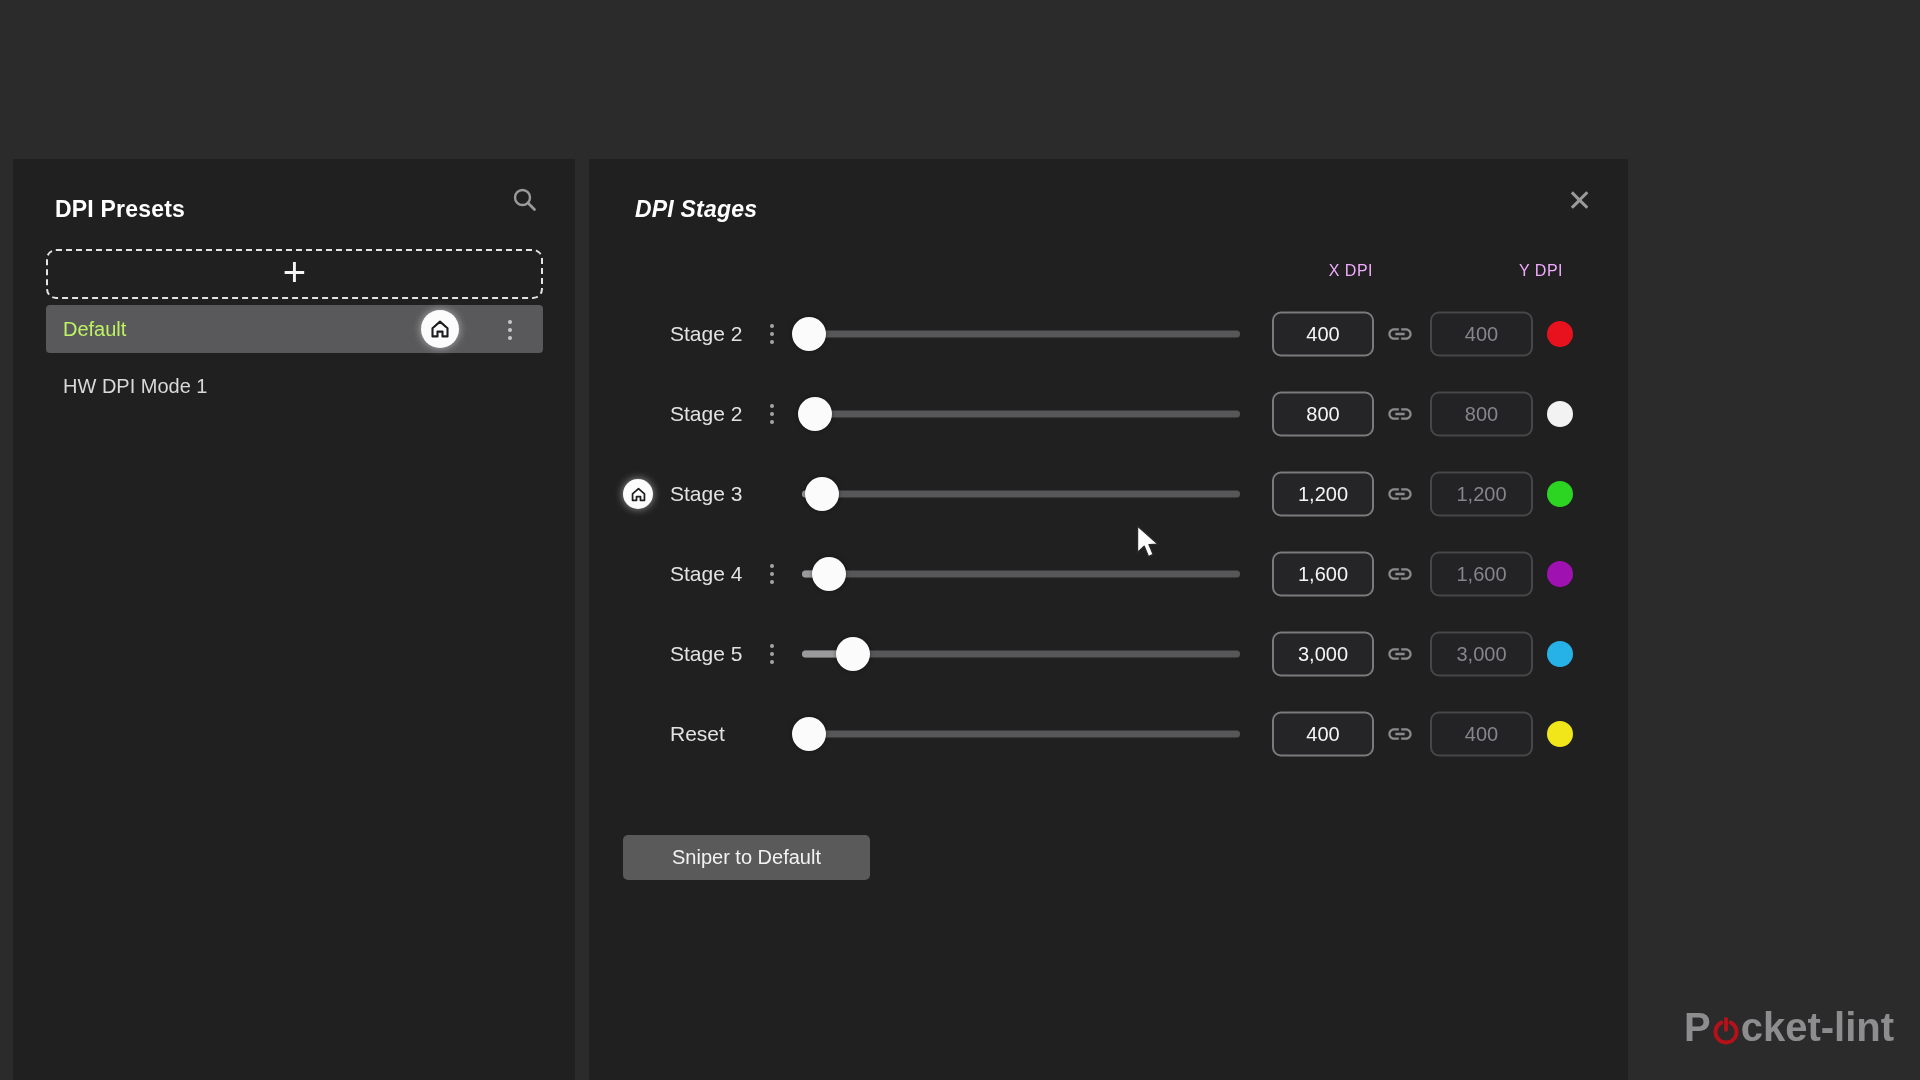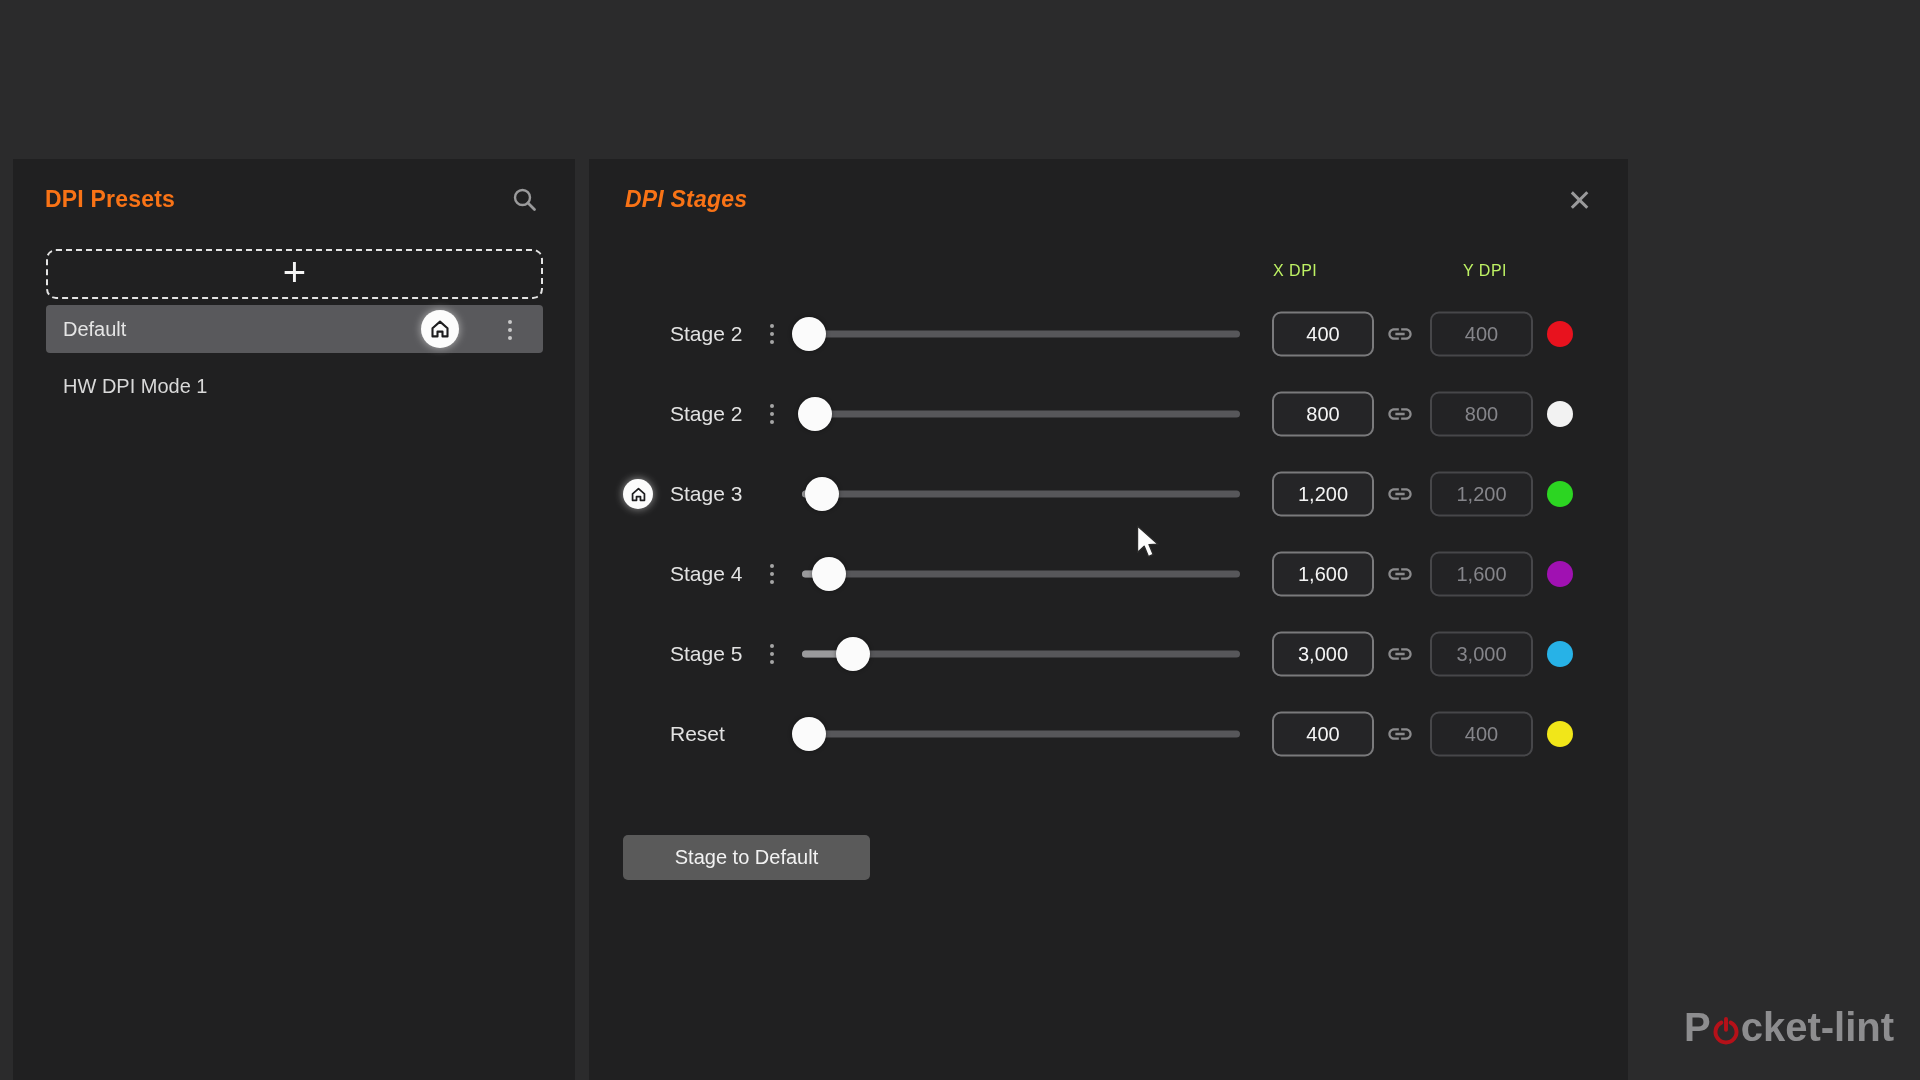--- a/index.html
+++ b/index.html
@@ -1,47 +1,47 @@
 <!DOCTYPE html>
 <html><head>
 <meta charset="utf-8">
 <style>
   html,body{margin:0;padding:0;background:#2b2b2c;}
   #screen{position:relative;width:1920px;height:1080px;background:#2b2b2c;overflow:hidden;
           font-family:"Liberation Sans","DejaVu Sans",sans-serif;}
   .panel{position:absolute;top:159px;bottom:0;background:#202021;}
   .panel-presets{left:13px;width:562px;}
   .panel-stages{left:589px;width:1039px;}
-  .panel-title{position:absolute;top:27px;margin:0;font-size:23px;font-weight:bold;color:#f97316;letter-spacing:.2px;}
+  .panel-title{position:absolute;top:27px;margin:10px;font-size:23px;font-weight:bold;color:#ffffff;letter-spacing:.2px;}
   .panel-presets .panel-title{left:32px;}
   .panel-stages  .panel-title{left:36px;font-style:italic;}
 
   .icon-btn{position:absolute;background:none;border:none;padding:0;cursor:pointer;line-height:0;}
   .search-btn{left:498px;top:27px;}
   .close-btn{left:978px;top:27px;font-size:30px;color:#9a9a9b;font-weight:400;line-height:30px;}
 
   .add-btn{position:absolute;left:33px;top:90px;width:497px;height:50px;box-sizing:border-box;
            background:transparent;border:2px dashed #e4e4e4;border-radius:10px;cursor:pointer;
            display:flex;align-items:center;justify-content:center;}
   .add-btn .plus{font-size:40px;font-weight:100;color:#f5f5f5;line-height:36px;margin-top:-4px;}
 
   .preset-item{position:absolute;left:33px;width:497px;display:flex;align-items:center;cursor:pointer;}
   .preset-active{top:146px;height:48px;background:#59595c;border-radius:4px;}
   .preset-plain{top:207px;height:40px;}
-  .preset-label{margin-left:17px;font-size:20px;color:#e5e5e5;}
+  .preset-label{margin-left:17px;font-size:20px;color:#bef264;}
   .preset-plain .preset-label{color:#d9d9d9;text-align:center;}
 
   .badge{background:#fcfcfc;border-radius:50%;box-shadow:0 0 8px rgba(255,255,255,.55);
          display:flex;align-items:center;justify-content:center;cursor:pointer;}
   .badge-lg{position:absolute;left:375px;top:5px;width:38px;height:38px;}
   .kebab{display:flex;flex-direction:column;gap:4px;cursor:pointer;background:none;border:none;padding:4px;}
   .kebab i{width:4px;height:4px;border-radius:50%;background:#c9c9c9;}
   .preset-kebab{position:absolute;left:458px;top:11px;}
 
-  .col-head{position:absolute;top:103px;width:100px;text-align:left;font-size:16px;color:#bef264;letter-spacing:.5px;}
+  .col-head{position:absolute;top:103px;width:100px;text-align:right;font-size:16px;color:#f0abfc;letter-spacing:.5px;}
   .col-x{left:684px;} .col-y{left:874px;}
 
   .stage-row{position:absolute;left:0;width:100%;height:80px;}
   .row-home{position:absolute;left:34px;top:25px;width:30px;height:30px;}
   .stage-label{position:absolute;left:81px;top:0;height:80px;line-height:80px;font-size:21px;color:#e2e2e2;}
   .stage-kebab{position:absolute;left:177px;top:50%;transform:translateY(-50%);}
   .stage-kebab i{background:#a5a5a5;}
   .track{position:absolute;left:213px;top:50%;transform:translateY(-50%);width:438px;height:7px;
          background:#57575a;border-radius:4px;cursor:pointer;}
   .fill{height:100%;background:#9a9a9c;border-radius:4px;}
@@ -230,21 +230,21 @@
       <button class="icon-btn link-btn">
         <svg width="28" height="28" viewBox="0 0 24 24" fill="#8b8b8d">
               <path d="M3.9 12c0-1.7 1.4-3.1 3.1-3.1h4V7H7c-2.8 0-5 2.2-5 5s2.2 5 5 5h4v-1.9H7c-1.7 0-3.1-1.4-3.1-3.1zM8 13h8v-2H8v2zm9-6h-4v1.9h4c1.7 0 3.1 1.4 3.1 3.1s-1.4 3.1-3.1 3.1h-4V17h4c2.8 0 5-2.2 5-5s-2.2-5-5-5z"></path>
             </svg>
       </button>
       <div class="dpi-input dpi-y">400</div>
       <span class="color-dot" style="background: rgb(241, 230, 25);"></span>
     </div>
       </div>
 
-    <button class="reset-btn">Stage to Default</button>
+    <button class="reset-btn">Sniper to Default</button>
   </section>
 
   <div class="watermark">
     <span>P</span>
     <span class="power">
       <svg width="28" height="28" viewBox="0 0 24 24" fill="none" stroke="#b51119" stroke-width="3.4" stroke-linecap="round">
           <path d="M8 4.8 A 9 9 0 1 0 16 4.8"></path>
           <line x1="12" y1="1.8" x2="12" y2="11"></line>
         </svg>
     </span>

